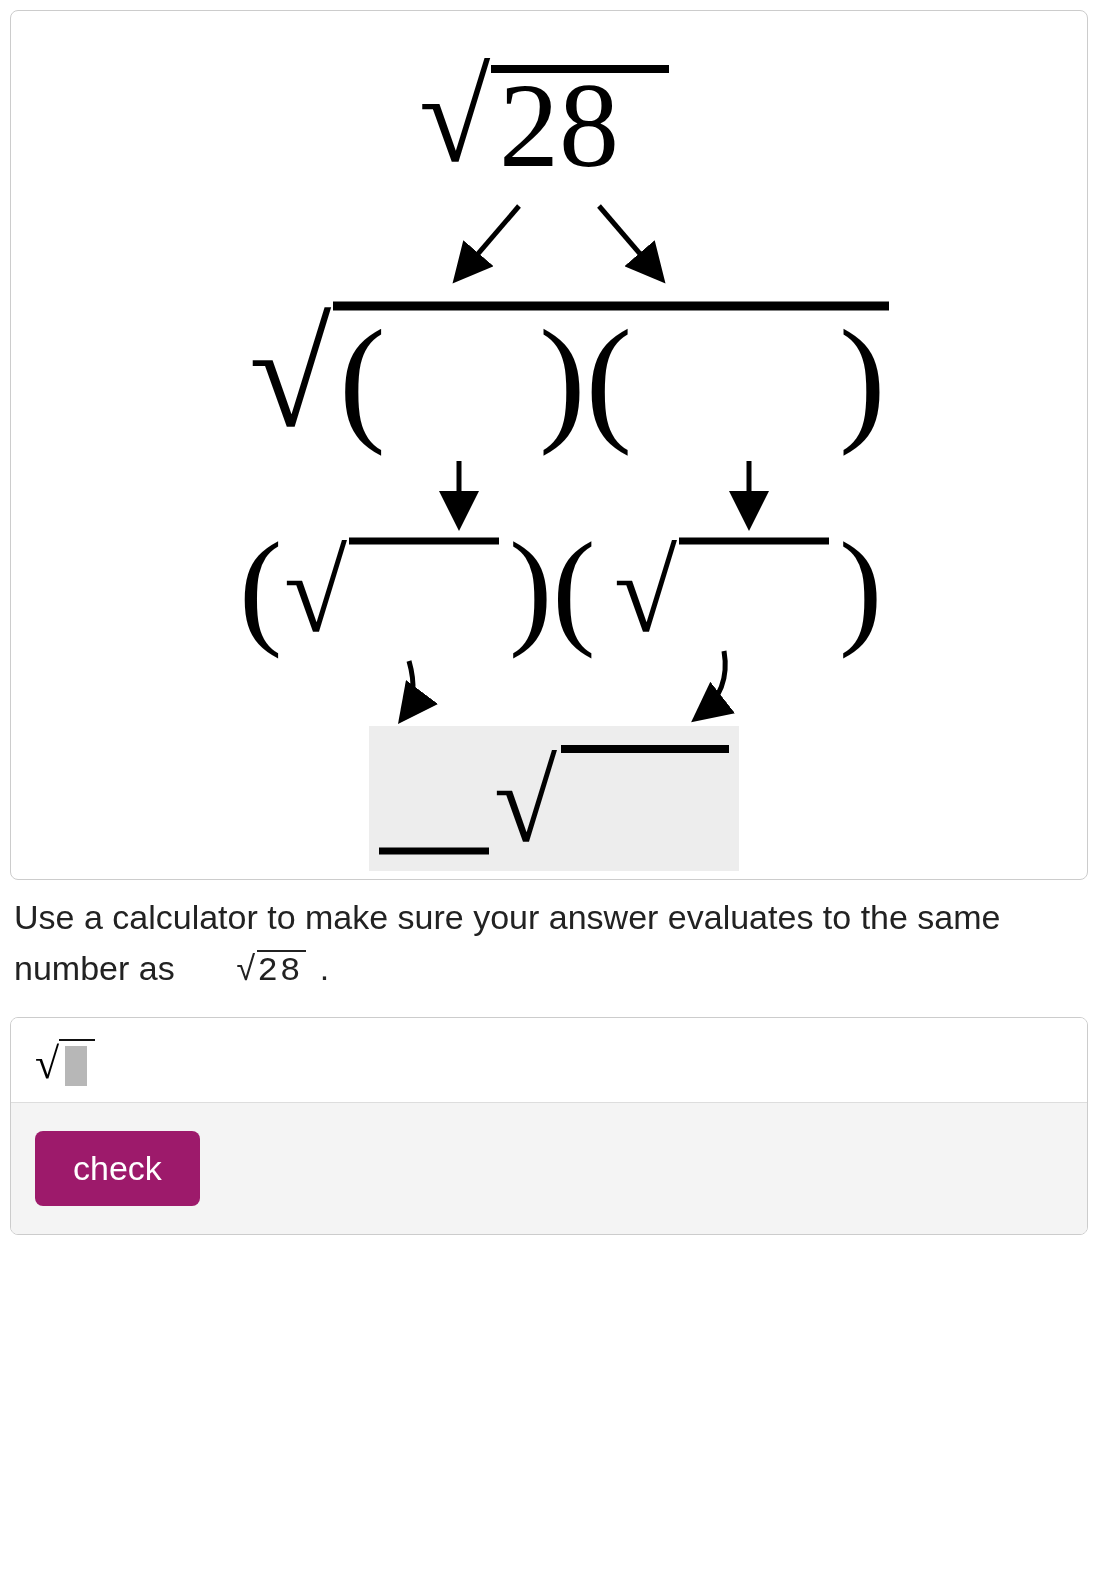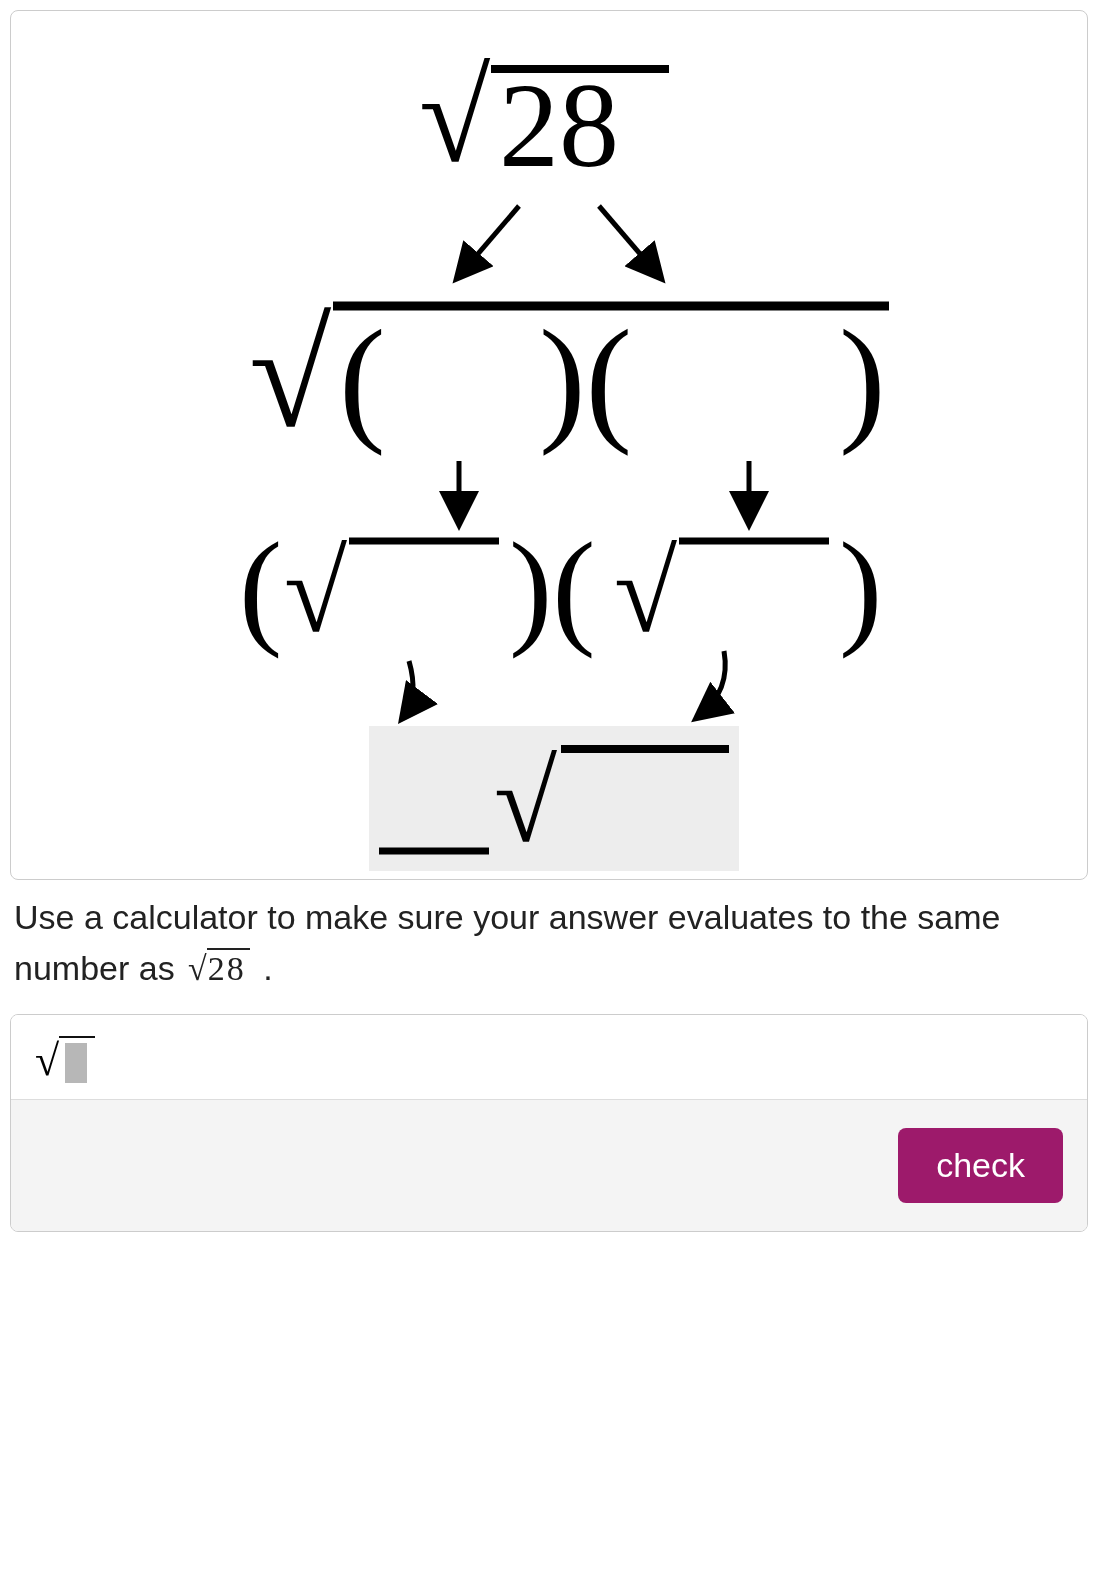--- a/index.html
+++ b/index.html
@@ -22,24 +22,25 @@
       margin: 0 auto;
     }
     .instruction {
       font-size: 34px;
       line-height: 1.5;
       color: #222;
       margin: 12px 4px 20px 4px;
       font-family: -apple-system, 'Segoe UI', Arial, sans-serif;
     }
     .sqrt-inline {
-      font-family: Liberation Serif, serif;
+      font-family: Liberation Mono, monospace;
       position: relative;
       display: inline-block;
       padding: 0 4px;
+      margin-left: 48px;
     }
     .sqrt-inline .rad { font-size: 34px; }
     .sqrt-inline .arg { 
       font-size: 34px; 
       border-top: 2px solid #222; 
       padding: 0 4px 0 1px;
       letter-spacing: 2px;
     }
     .answer-panel {
       border: 1px solid #ccc;
@@ -74,21 +75,20 @@
       height: 40px;
       background: #b7b7b7;
       position: relative;
       top: 6px;
       left: -30px;
     }
     .button-row {
       background: #f4f4f4;
       padding: 28px 24px;
       display: flex;
-      justify-content: flex-end;
     }
     .check-btn {
       background: #9d1a6b;
       color: #fff;
       font-size: 34px;
       font-family: -apple-system, 'Segoe UI', Arial, sans-serif;
       border: none;
       border-radius: 8px;
       padding: 18px 38px;
       cursor: pointer;

